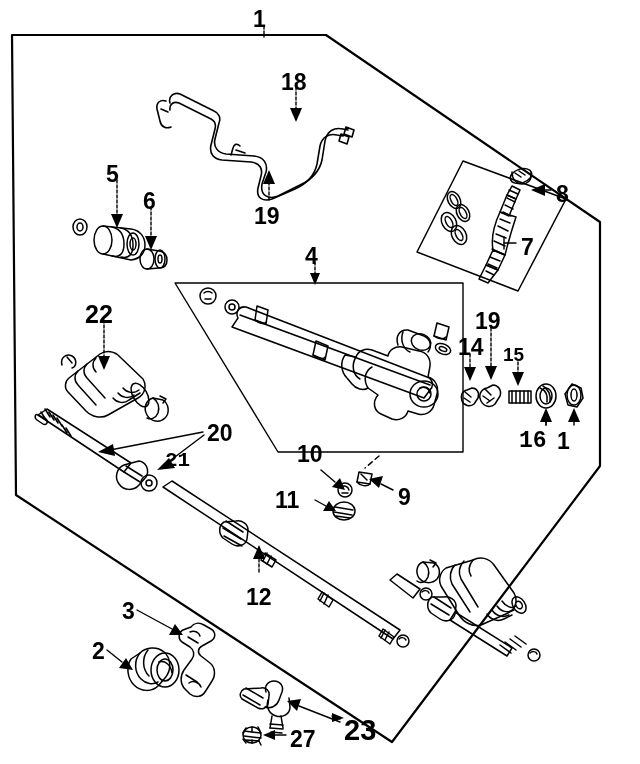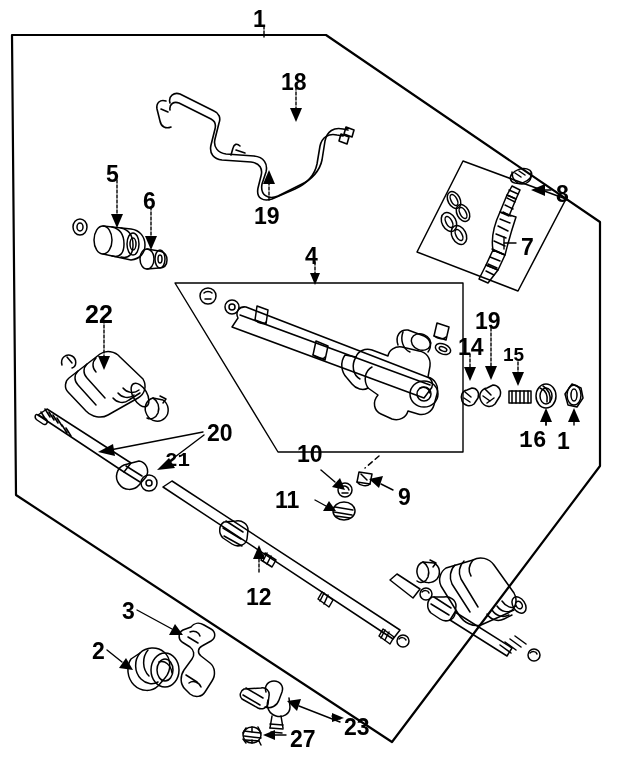--- a/index.html
+++ b/index.html
@@ -401,16 +401,16 @@
 <div class="callout" style="left: 519px; top: 430px; font-size: 23px; font-family: Liberation Mono, monospace;">16</div>
 <div class="callout" style="left: 557px; top: 430px; font-size: 23px;">1</div>
 <div class="callout" style="left: 207px; top: 422px; font-size: 23px;">20</div>
 <div class="callout" style="left: 165px; top: 450px; font-size: 21px; font-family: Liberation Mono, monospace;">21</div>
 <div class="callout" style="left: 297px; top: 443px; font-size: 23px;">10</div>
 <div class="callout" style="left: 398px; top: 486px; font-size: 23px;">9</div>
 <div class="callout" style="left: 275px; top: 489px; font-size: 23px;">11</div>
 <div class="callout" style="left: 246px; top: 578px; font-size: 23px; margin-top: 8px;">12</div>
 <div class="callout" style="left: 122px; top: 600px; font-size: 23px;">3</div>
 <div class="callout" style="left: 92px; top: 640px; font-size: 23px;">2</div>
-<div class="callout" style="left: 344px; top: 716px; font-size: 23px; text-align: center;">23</div>
+<div class="callout" style="left: 344px; top: 716px; font-size: 29px; text-align: center;">23</div>
 <div class="callout" style="left: 290px; top: 728px; font-size: 23px;">27</div>
 
 </div>
 
 </body></html>

